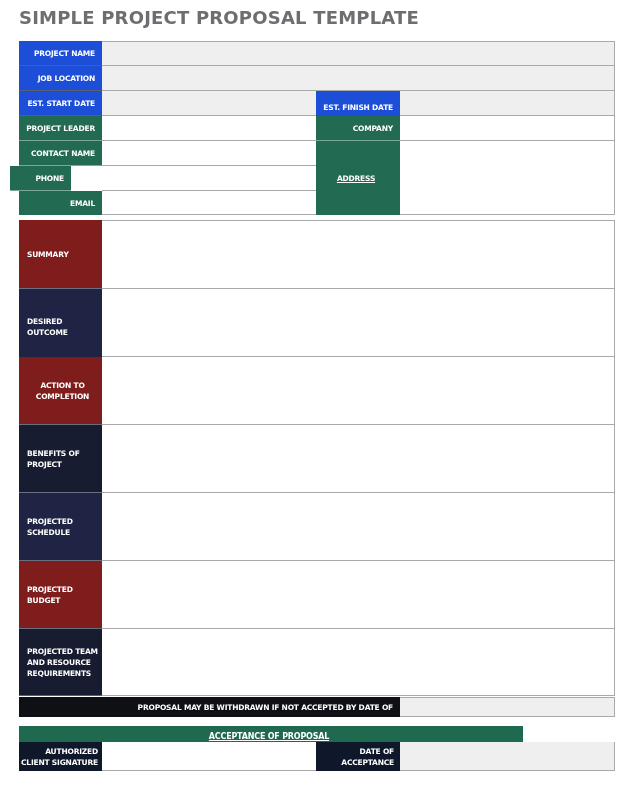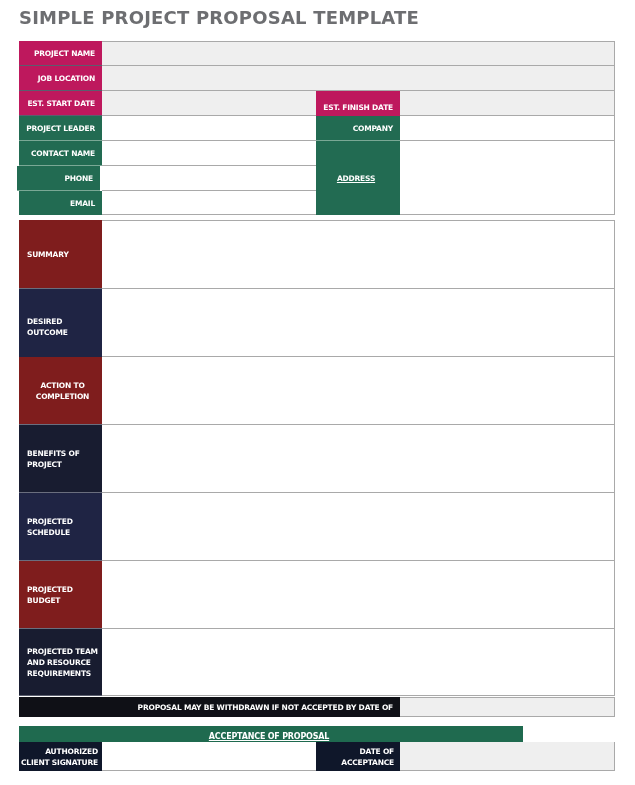--- a/index.html
+++ b/index.html
@@ -15,21 +15,21 @@
     .cell { position: absolute; }
     .lbl {
       color: #ffffff; font-size: 7.5px; font-weight: bold; text-transform: uppercase;
       display: flex; align-items: center; justify-content: flex-end;
       padding-right: 7px; line-height: 11px;
       font-family: "DejaVu Sans", sans-serif; letter-spacing: -0.2px;
     }
     .lbl.center { justify-content: center; padding-right: 4px; text-decoration: underline; }
     .lbl.left { justify-content: flex-start; padding-left: 8px; padding-right: 4px; }
     .lbl.right-ml { text-align: right; }
-    .navy { background: #be185d; border-bottom: 1px solid #5a5e6e; }
+    .navy { background: #1d4ed8; border-bottom: 1px solid #5a5e6e; }
     .navy2 { background: #1f2444; }
     .navy3 { background: #7f1d1d; }
     .green { background: #226b52; border-bottom: 1px solid #7aa895; }
     .green-light { background: #0f172a; }
     .green-dark { background: #1f6a4f; }
     .black { background: #0f1016; }
 
     .val {
       border: 1px solid #a9a9a9; border-left: none;
       background: #ffffff;
@@ -56,21 +56,21 @@
   <div class="cell val gray" style="left: 400px; top: 91px; width: 215px; height: 25px; border-top: none;" contenteditable="true"></div>
 
   <div class="cell lbl green" style="left:19px;top:116px;width:83px;height:25px;">PROJECT LEADER</div>
   <div class="cell val" style="left: 102px; top: 116px; width: 214px; height: 25px; border-top: none; border-right: none;" contenteditable="true"></div>
   <div class="cell lbl green" style="left:316px;top:116px;width:84px;height:25px;">COMPANY</div>
   <div class="cell val" style="left: 400px; top: 116px; width: 215px; height: 25px; border-top: none;" contenteditable="true"></div>
 
   <div class="cell lbl green" style="left:19px;top:141px;width:83px;height:25px;">CONTACT NAME</div>
   <div class="cell val" style="left: 102px; top: 141px; width: 214px; height: 25px; border-top: none; border-right: none;" contenteditable="true"></div>
 
-  <div class="cell lbl green" style="left:17px;top:166px;width:83px;height:25px;">PHONE</div>
+  <div class="cell lbl green" style="left:10px;top:166px;width:61px;height:25px;">PHONE</div>
   <div class="cell val" style="left: 102px; top: 166px; width: 214px; height: 25px; border-top: none; border-right: none;" contenteditable="true"></div>
 
   <div class="cell lbl green" style="left:19px;top:191px;width:83px;height:24px;border-bottom:none;">EMAIL</div>
   <div class="cell val" style="left: 102px; top: 191px; width: 214px; height: 24px; border-top: none; border-right: none;" contenteditable="true"></div>
 
   <div class="cell lbl green center" style="left:316px;top:141px;width:84px;height:74px;border-bottom:none;">ADDRESS</div>
   <div class="cell val" style="left: 400px; top: 141px; width: 215px; height: 74px; border-top: none;" contenteditable="true"></div>
 </div>
 
 <div>

